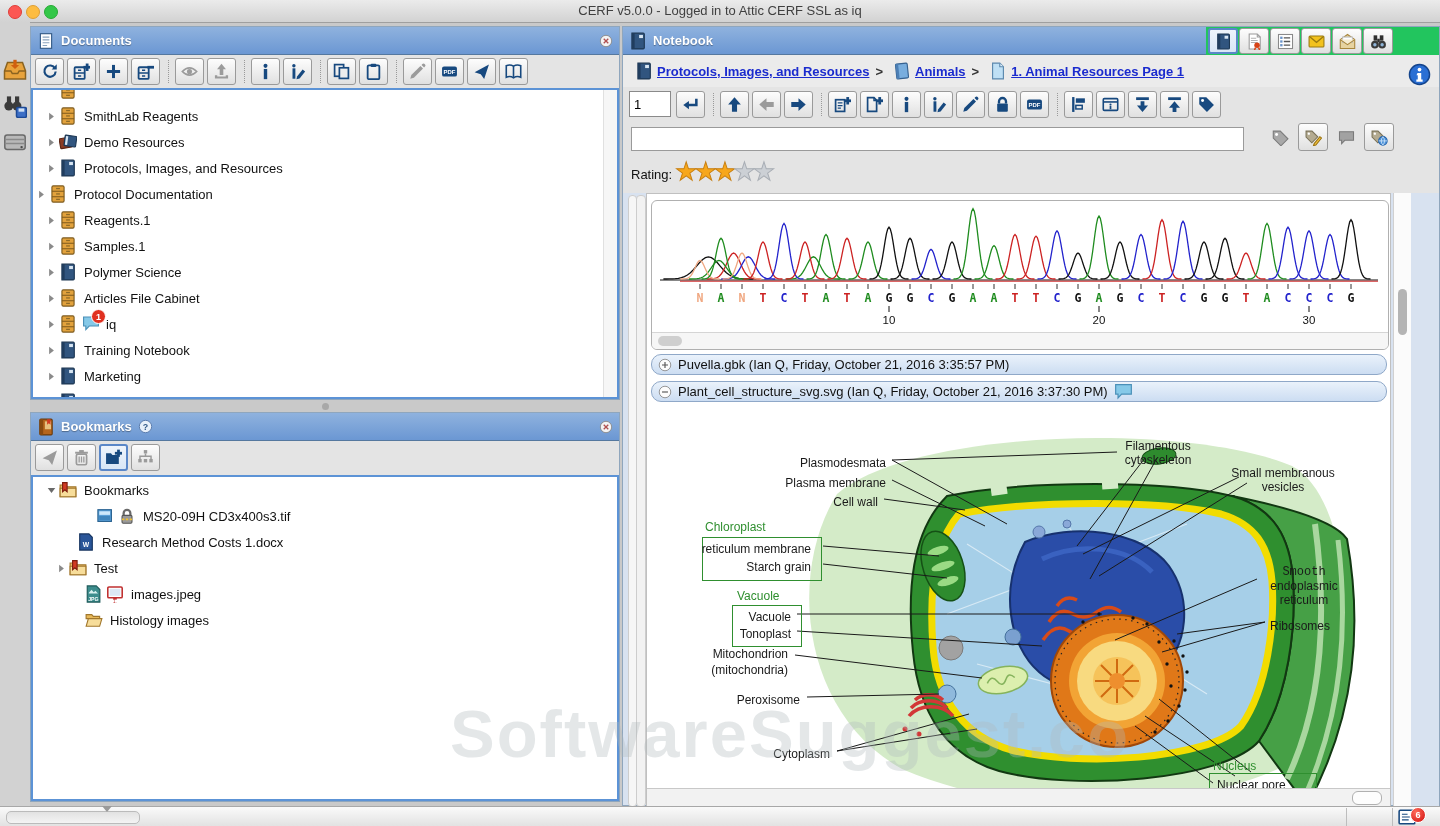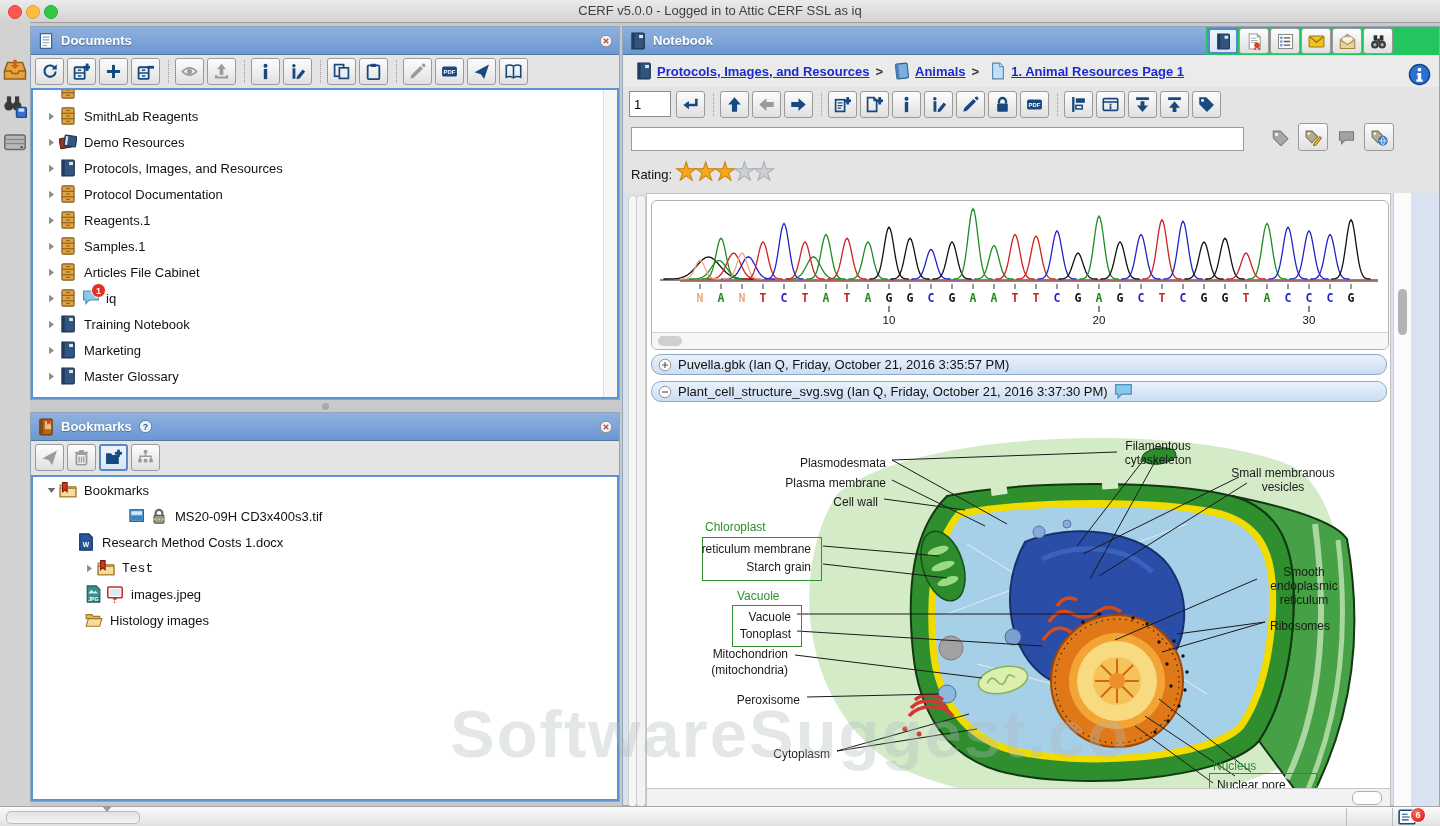--- a/index.html
+++ b/index.html
@@ -308,21 +308,21 @@
               <path d="M4.5 2.5l7 5.5-7 5.5z" fill="#8a8a8a"></path>
             </svg>
           </span>
           <span class="ticon"><svg viewBox="0 0 16 16">
               <path d="M2.6 1h10a1 1 0 0 1 1 1v12a1 1 0 0 1-1 1h-10z" fill="#31557f" stroke="#1c3652"></path>
               <rect x="2.6" y="1" width="2.4" height="14" fill="#203d5e"></rect>
               <rect x="9" y="2.6" width="3.4" height="2.8" fill="#d7e5f2"></rect>
             </svg></span>
           <span class="tlabel">Protocols, Images, and Resources</span>
         </div>
-        <div class="trow" style="padding-left: 10px;">
+        <div class="trow" style="">
           <span class="texp">
             <svg viewBox="0 0 16 16">
               <path d="M4.5 2.5l7 5.5-7 5.5z" fill="#8a8a8a"></path>
             </svg>
           </span>
           <span class="ticon"><svg viewBox="0 0 16 16">
               <rect x="2.6" y="0.8" width="10.8" height="14.4" rx="1.2" fill="#e2a23d" stroke="#7d5a1c"></rect>
               <path d="M2.6 5.6h10.8M2.6 10.4h10.8" stroke="#7d5a1c"></path>
               <rect x="6.3" y="2.6" width="3.4" height="1.1" fill="#8d6a28"></rect>
               <rect x="6.3" y="7.4" width="3.4" height="1.1" fill="#8d6a28"></rect>
@@ -352,20 +352,33 @@
             </svg>
           </span>
           <span class="ticon"><svg viewBox="0 0 16 16">
               <rect x="2.6" y="0.8" width="10.8" height="14.4" rx="1.2" fill="#e2a23d" stroke="#7d5a1c"></rect>
               <path d="M2.6 5.6h10.8M2.6 10.4h10.8" stroke="#7d5a1c"></path>
               <rect x="6.3" y="2.6" width="3.4" height="1.1" fill="#8d6a28"></rect>
               <rect x="6.3" y="7.4" width="3.4" height="1.1" fill="#8d6a28"></rect>
               <rect x="6.3" y="12.2" width="3.4" height="1.1" fill="#8d6a28"></rect>
             </svg></span>
           <span class="tlabel">Samples.1</span>
+        </div>
+        <div class="trow" style="padding-left: 10px;">
+          <span class="texp">
+            <svg viewBox="0 0 16 16">
+              <path d="M4.5 2.5l7 5.5-7 5.5z" fill="#8a8a8a"></path>
+            </svg>
+          </span>
+          <span class="ticon"><svg viewBox="0 0 16 16">
+              <path d="M2.6 1h10a1 1 0 0 1 1 1v12a1 1 0 0 1-1 1h-10z" fill="#31557f" stroke="#1c3652"></path>
+              <rect x="2.6" y="1" width="2.4" height="14" fill="#203d5e"></rect>
+              <rect x="9" y="2.6" width="3.4" height="2.8" fill="#d7e5f2"></rect>
+            </svg></span>
+          <span class="tlabel">Polymer Science</span>
         </div>
         <div class="trow" style="padding-left: 10px;">
           <span class="texp">
             <svg viewBox="0 0 16 16">
               <path d="M4.5 2.5l7 5.5-7 5.5z" fill="#8a8a8a"></path>
             </svg>
           </span>
           <span class="ticon"><svg viewBox="0 0 16 16">
               <rect x="2.6" y="0.8" width="10.8" height="14.4" rx="1.2" fill="#e2a23d" stroke="#7d5a1c"></rect>
               <path d="M2.6 5.6h10.8M2.6 10.4h10.8" stroke="#7d5a1c"></path>
@@ -493,21 +506,21 @@
               <path d="M2.5 4.5l5.5 7 5.5-7z" fill="#6a6a6a"></path>
             </svg>
           </span>
           <span class="ticon"><svg viewBox="0 0 16 16">
               <path d="M1 3.6h4.8l1.4 1.6H15v8.8H1z" fill="#edc16b" stroke="#a1772c"></path>
               <path d="M1 6.4h14v7.6H1z" fill="#f7dd9a" stroke="#a1772c"></path>
               <path d="M3.2 1.4h4v8.2L5.2 7.8 3.2 9.6z" fill="#d23b23" stroke="#7d1d0e"></path>
             </svg></span>
           <span class="tlabel">Bookmarks</span>
         </div>
-        <div class="trow" style="padding-left: 36px; margin-left: 44px;">
+        <div class="trow" style="padding-left: 48px;">
           <span class="texp"></span>
           <span class="ticon"><svg viewBox="0 0 16 16">
               <rect x="0.8" y="2.4" width="12" height="10.4" fill="#5aa0d8" stroke="#27608f"></rect>
               <rect x="2" y="3.8" width="9.6" height="3.2" fill="#cde8fb"></rect>
               <rect x="2" y="8" width="9.6" height="3.6" fill="#3f85bd"></rect>
             </svg></span>
           <span class="ticon"><svg viewBox="0 0 16 16">
               <path d="M5 7.4V5.6a3 3 0 0 1 6 0v1.8" fill="none" stroke="#6a6a6a" stroke-width="2"></path>
               <rect x="3.6" y="7.4" width="8.8" height="7" rx="1" fill="#9a9a9a" stroke="#555"></rect>
               <path d="M3.6 11h8.8" stroke="#f0c030" stroke-width="1.6" stroke-dasharray="2 1.4"></path>
@@ -515,21 +528,21 @@
           <span class="tlabel">MS20-09H CD3x400s3.tif</span>
         </div>
         <div class="trow" style="padding-left: 28px;">
           <span class="texp"></span>
           <span class="ticon"><svg viewBox="0 0 16 16">
               <path d="M2.4 0.8h8.2l3 3V15.2H2.4z" fill="#2a5598" stroke="#16335f"></path>
               <text x="8" y="12.6" font-size="6" font-weight="bold" fill="#fff" text-anchor="middle" font-family="Liberation Sans,sans-serif">W</text>
             </svg></span>
           <span class="tlabel">Research Method Costs 1.docx</span>
         </div>
-        <div class="trow" style="padding-left: 48px; font-family: Liberation Mono, monospace;">
+        <div class="trow" style="padding-left: 20px;">
           <span class="texp">
             <svg viewBox="0 0 16 16">
               <path d="M4.5 2.5l7 5.5-7 5.5z" fill="#8a8a8a"></path>
             </svg>
           </span>
           <span class="ticon"><svg viewBox="0 0 16 16">
               <path d="M1 3.6h4.8l1.4 1.6H15v8.8H1z" fill="#edc16b" stroke="#a1772c"></path>
               <path d="M1 6.4h14v7.6H1z" fill="#f7dd9a" stroke="#a1772c"></path>
               <path d="M3.2 1.4h4v8.2L5.2 7.8 3.2 9.6z" fill="#d23b23" stroke="#7d1d0e"></path>
             </svg></span>
@@ -885,21 +898,21 @@
           <div class="dlab" style="top: 416px; right: 599px;">Vacuole</div>
           <div class="dlab" style="top: 433px; right: 599px;">Tonoplast</div>
           <div class="dlab" style="top: 453px; right: 602px;">Mitochondrion</div>
           <div class="dlab" style="top: 469px; right: 602px;">(mitochondria)</div>
           <div class="dlab" style="top: 499px; right: 590px;">Peroxisome</div>
           <div class="dlab" style="top: 553px; right: 560px;">Cytoplasm</div>
           <div class="dlab" style="top: 245px; left: 511px; transform: translateX(-50%);">Filamentous</div>
           <div class="dlab" style="top: 259px; left: 511px; transform: translateX(-50%);">cytoskeleton</div>
           <div class="dlab" style="top: 272px; left: 636px; transform: translateX(-50%);">Small membranous</div>
           <div class="dlab" style="top: 286px; left: 636px; transform: translateX(-50%);">vesicles</div>
-          <div class="dlab" style="top: 371px; left: 657px; transform: translateX(-50%);">Smooth</div>
+          <div class="dlab" style="top: 371px; left: 657px; transform: translateX(-50%); font-family: Liberation Mono, monospace;">Smooth</div>
           <div class="dlab" style="top: 385px; left: 657px; transform: translateX(-50%);">endoplasmic</div>
           <div class="dlab" style="top: 399px; left: 657px; transform: translateX(-50%);">reticulum</div>
           <div class="dlab" style="top: 425px; left: 623px;">Ribosomes</div>
           <div class="dlab green" style="top: 565px; left: 566px;">Nucleus</div>
           <div class="dlab" style="top: 584px; left: 570px;">Nuclear pore</div>
           <div class="dlab" style="top: 601px; left: 570px;">Nuclear envelope</div>
           <div class="gbox" style="left: 55px; top: 343px; width: 118px; height: 42px;"></div>
           <div class="gbox" style="left: 85px; top: 411px; width: 68px; height: 40px;"></div>
           <div class="gbox" style="left: 562px; top: 579px; width: 106px; height: 40px;"></div>
         </div>

